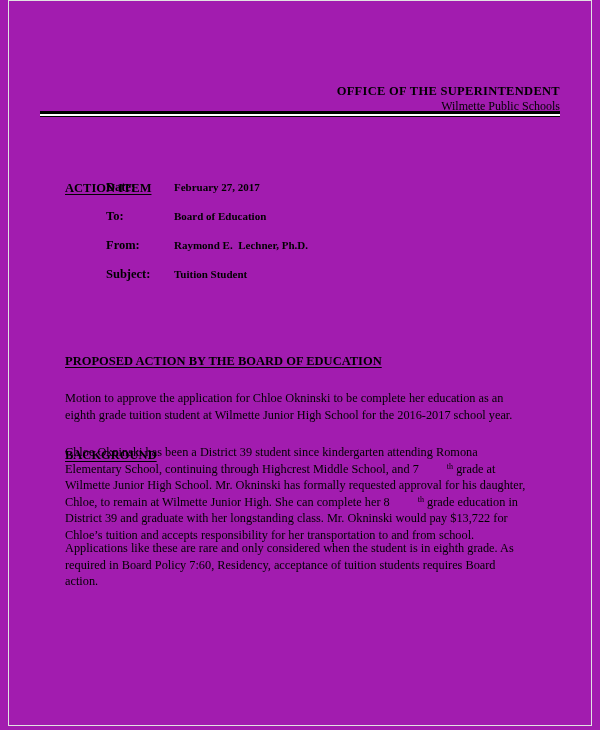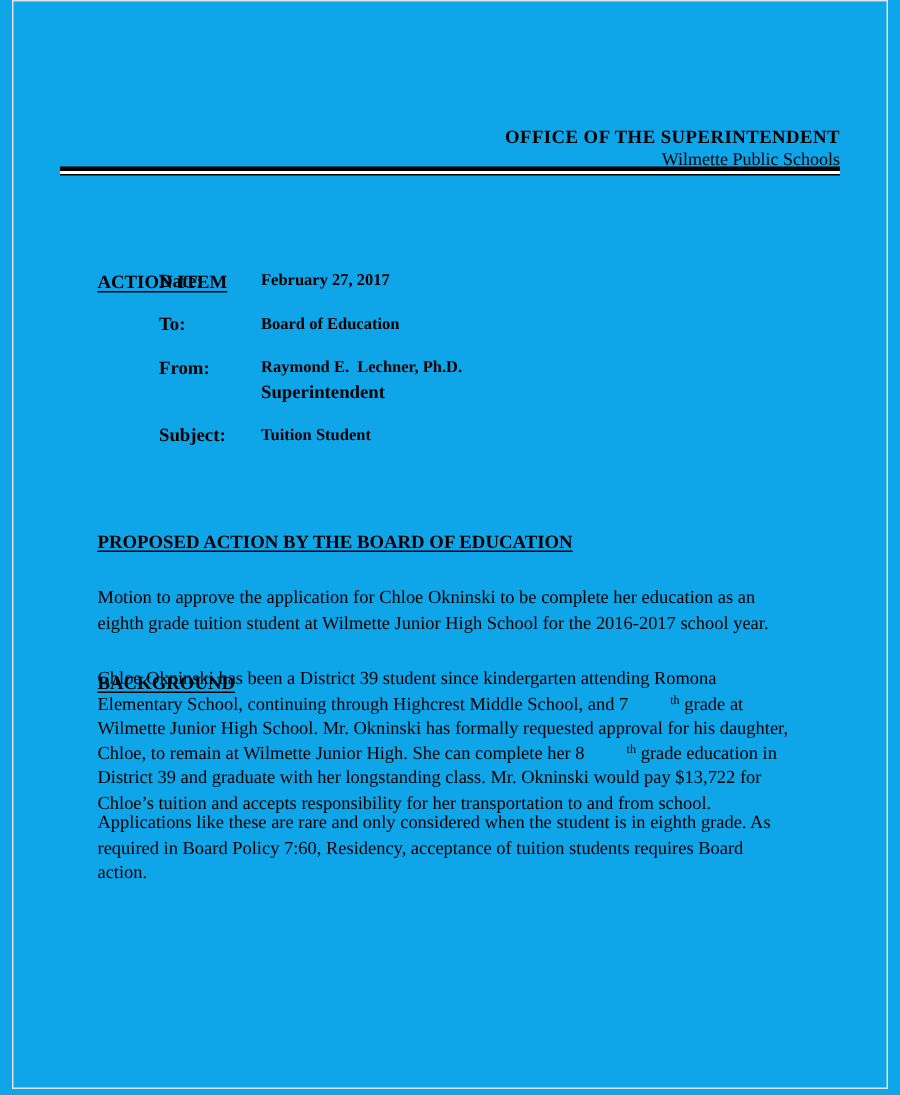--- a/index.html
+++ b/index.html
@@ -5,21 +5,21 @@
   html, body {
     margin: 0;
     padding: 0;
     background: #ffffff;
   }
 
   .page {
     position: relative;
     width: 600px;
     height: 730px;
-    background: #0ea5e9;
+    background: #a21caf;
     box-sizing: border-box;
     overflow: hidden;
     font-family: "Liberation Serif", "DejaVu Serif", serif;
     color: #000000;
   }
 
   .page-frame {
     position: absolute;
     left: 8px;
     top: 0px;
@@ -188,21 +188,20 @@
 
       <div class="memo-row">
         <div class="memo-label">To:</div>
         <div class="memo-value">Board of Education</div>
       </div>
 
       <div class="memo-row">
         <div class="memo-label">From:</div>
         <div>
           <div class="memo-value">Raymond E.  Lechner, Ph.D.</div>
-          <div class="memo-value-2">Superintendent</div>
         </div>
       </div>
 
       <div class="memo-row">
         <div class="memo-label">Subject:</div>
         <div class="memo-value">Tuition Student</div>
       </div>
 
     </div>
 

